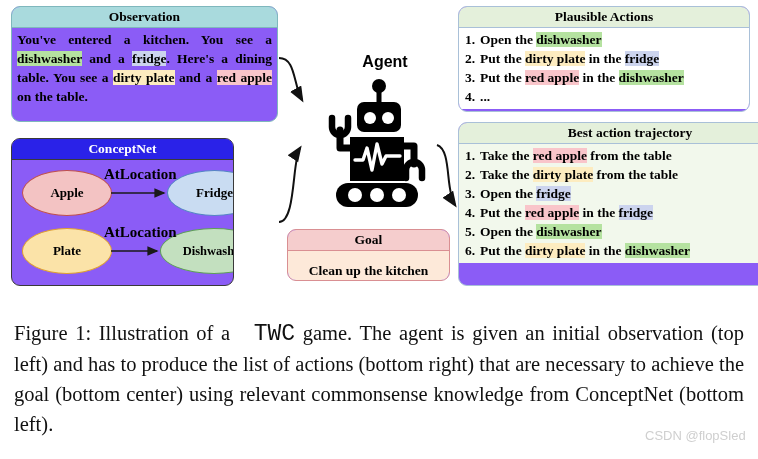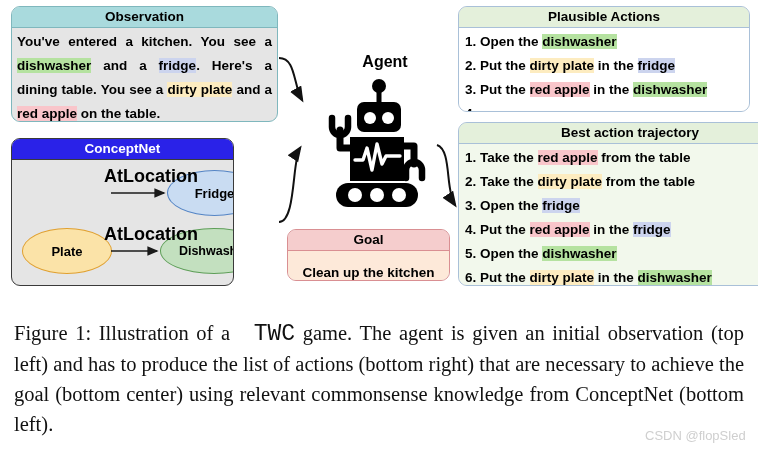--- a/index.html
+++ b/index.html
@@ -12,36 +12,37 @@
   }
   .stage{position:absolute;left:0;top:0;width:758px;height:459px;}
   .fig{position:absolute;left:0;top:0;width:758px;height:310px;}
 
   
   .panel{
     position:absolute;
     box-sizing:border-box;
     border:1.4px solid #8e8e8e;
     border-radius:9px;
-    background:#e5e5e5;
+    background:#8b5cf6;
     overflow:hidden;
+    font-family:Liberation Serif, serif;
   }
   .panel .hdr{
     text-align:center;
     font-weight:bold;
     font-size:13.5px;
     color:#000;
     padding:2px 0 3px 0;
     line-height:15px;
   }
   .panel .bdy{
     padding:2px 5px 3px 5px;
     font-size:13.5px;
     font-weight:bold;
-    line-height:24px;
+    line-height:19px;
     color:#000;
   }
 
   
   #observation{left:11px;top:6px;width:267px;height:116px;border-color:#7fb7bd;}
   #observation .hdr{background:#a9dadd;border-bottom:1.4px solid #7fb7bd;}
   #observation .bdy{text-align:justify;text-align-last:left;}
 
   
   #conceptnet{left:11px;top:138px;width:223px;height:148px;border-color:#3a3a3a;}
@@ -55,21 +56,21 @@
     display:flex;align-items:center;justify-content:center;
     font-weight:bold;font-size:13px;color:#000;
   }
   #ell-apple{left:10px;top:10px;width:90px;height:46px;background:#f3c3c3;border:1.6px solid #c0504d;}
   #ell-fridge{left:155px;top:10px;width:95px;height:46px;background:#c9dcf2;border:1.6px solid #5585c5;}
   #ell-plate{left:10px;top:68px;width:90px;height:46px;background:#fbe3a8;border:1.6px solid #e0a030;}
   #ell-dish{left:148px;top:68px;width:108px;height:46px;background:#c3e0bf;border:1.6px solid #5e9e58;font-size:12.5px;}
 
   .rel-label{
     position:absolute;
-    font-size:18px;font-weight:bold;color:#000;
+    font-size:15px;font-weight:bold;color:#000;
     white-space:nowrap;
   }
   #rel1{left:92px;top:6px;}
   #rel2{left:92px;top:64px;}
 
   
   #goal{left:287px;top:229px;width:163px;height:52px;border-color:#d98f92;}
   #goal .hdr{background:#f5cdcd;border-bottom:1.4px solid #d98f92;}
   #goal .bdy{background:#fde9d9;text-align:center;font-size:13.5px;padding-top:10px;}
 
@@ -125,20 +126,21 @@
   <div class="fig">
 
     <div class="panel" id="observation">
       <div class="hdr">Observation</div>
       <div class="bdy" id="observation-body"><span>You've entered a kitchen. You see a </span><span class="hl-dish">dishwasher</span><span> and a </span><span class="hl-fridge">fridge</span><span>. Here's a dining table. You see a </span><span class="hl-plate">dirty plate</span><span> and a </span><span class="hl-apple">red apple</span><span> on the table.</span></div>
     </div>
 
     <div class="panel" id="conceptnet">
       <div class="hdr">ConceptNet</div>
       <div class="graph">
+        <div class="ell" id="ell-apple">Apple</div>
         <div class="ell" id="ell-fridge">Fridge</div>
         <div class="ell" id="ell-plate">Plate</div>
         <div class="ell" id="ell-dish">Dishwasher</div>
         <div class="rel-label" id="rel1">AtLocation</div>
         <div class="rel-label" id="rel2">AtLocation</div>
         <svg width="267" height="122" style="position:absolute;left:0;top:0;">
           <defs>
             <marker id="ar-small" markerWidth="7" markerHeight="7" refX="6" refY="3" orient="auto">
               <path d="M0,0 L7,3 L0,6 z" fill="#1a1a1a"></path>
             </marker>

